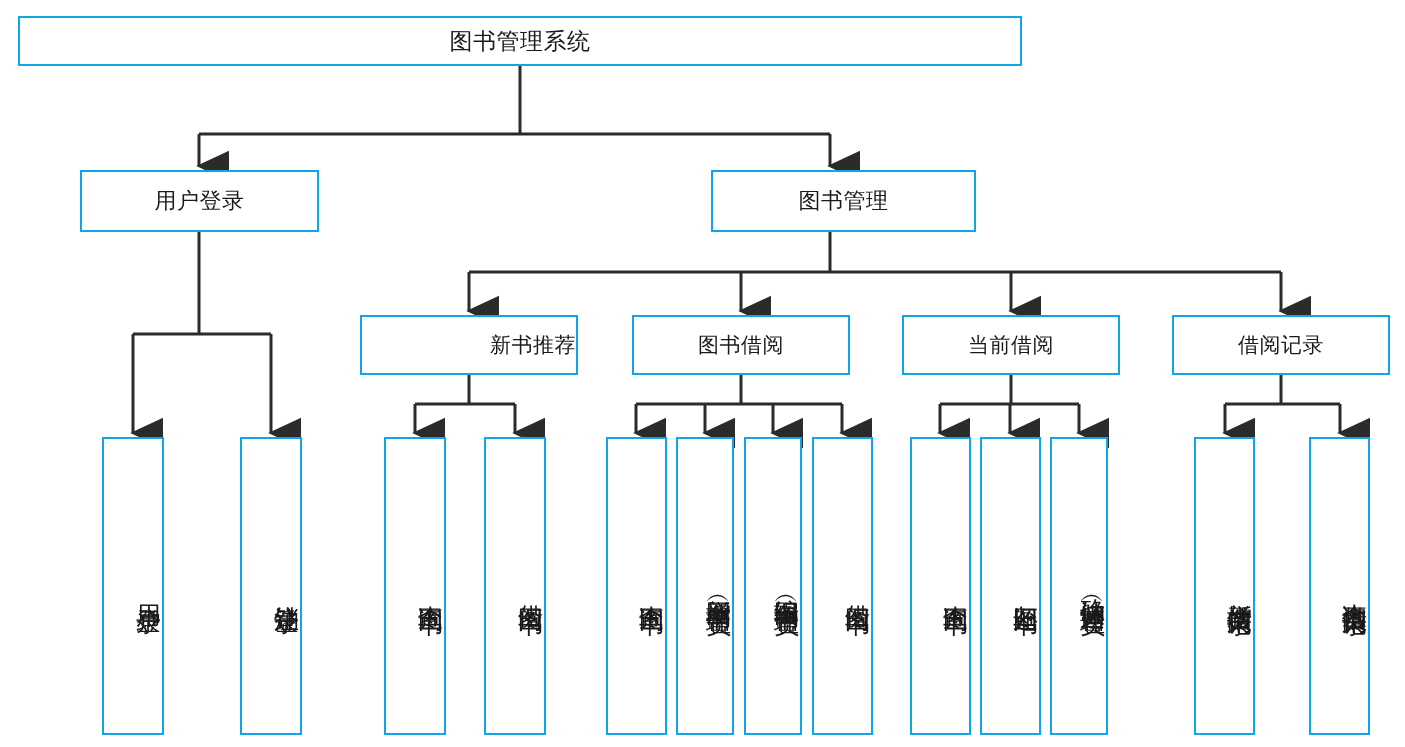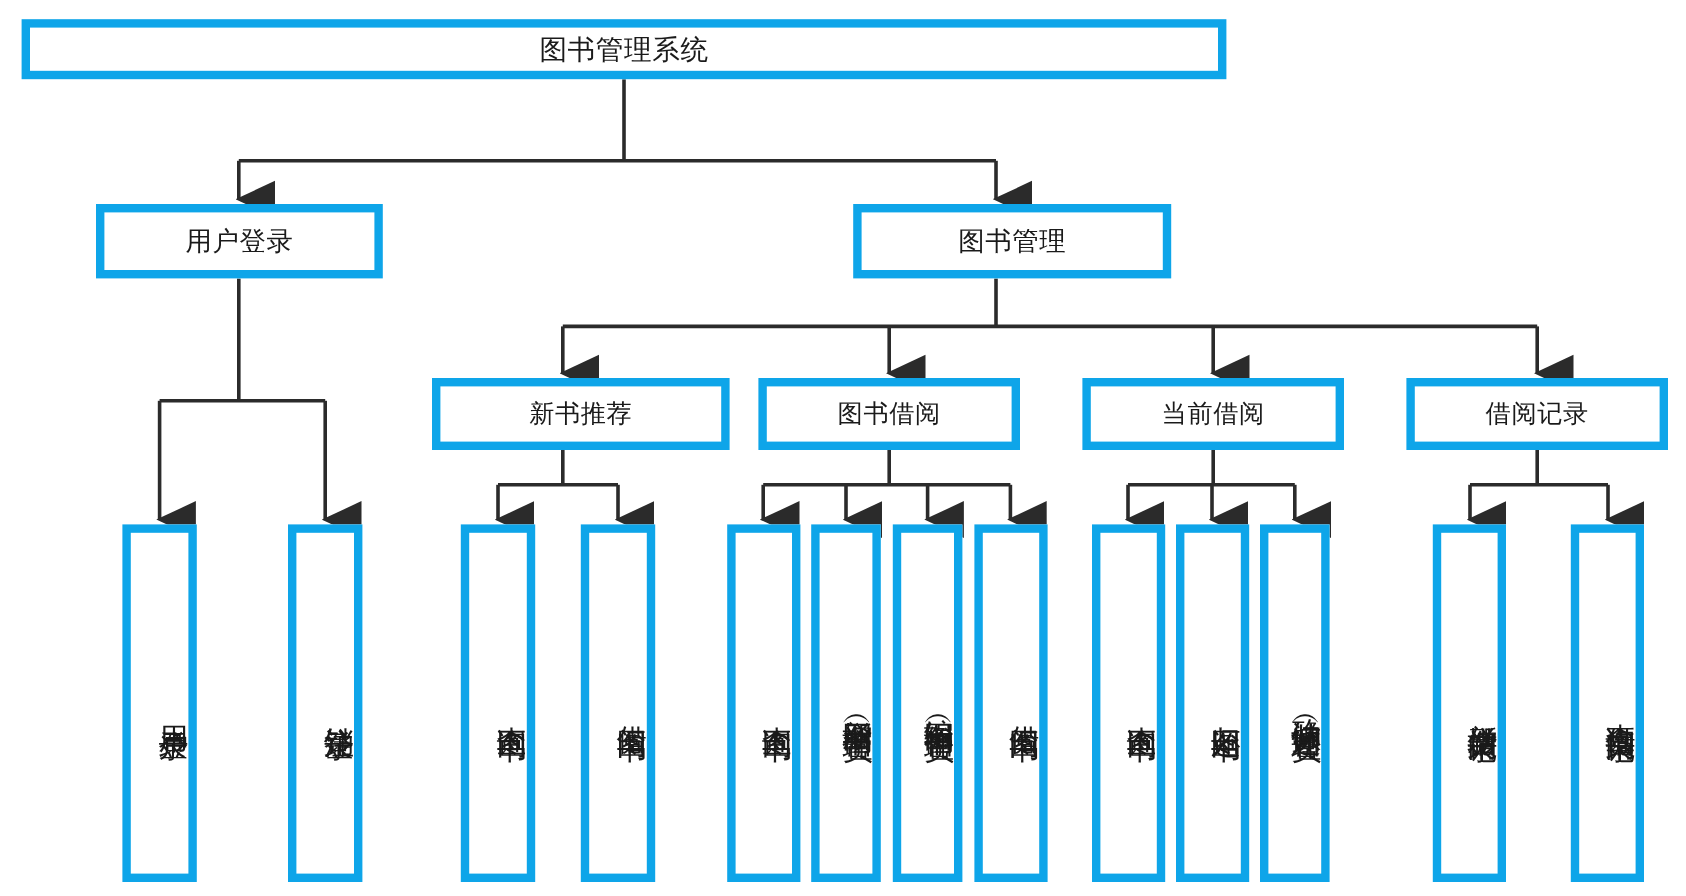--- a/index.html
+++ b/index.html
@@ -19,21 +19,21 @@
   #diagram-svg {
     position: absolute;
     left: 0;
     top: 0;
     width: 1405px;
     height: 747px;
   }
   .node {
     position: absolute;
     box-sizing: border-box;
-    border: 7px solid #0ea5e9;
+    border: 2px solid #0ea5e9;
     background: #ffffff;
     display: flex;
     align-items: center;
     justify-content: center;
     color: #1a1a1a;
     letter-spacing: 0.5px;
   }
   .node.level0 {
     font-size: 23px;
   }
@@ -124,21 +124,21 @@
     <span>图书管理系统</span>
   </div>
 
   <div class="node level1" style="left:80px; top:170px; width:239px; height:62px;">
     <span>用户登录</span>
   </div>
   <div class="node level1" style="left:711px; top:170px; width:265px; height:62px;">
     <span>图书管理</span>
   </div>
 
-  <div class="node level2" style="left:360px; top:315px; width:248px; height:60px;">
+  <div class="node level2" style="left:360px; top:315px; width:218px; height:60px;justify-content:flex-end;">
     <span>新书推荐</span>
   </div>
   <div class="node level2" style="left:632px; top:315px; width:218px; height:60px;">
     <span>图书借阅</span>
   </div>
   <div class="node level2" style="left:902px; top:315px; width:218px; height:60px;">
     <span>当前借阅</span>
   </div>
   <div class="node level2" style="left:1172px; top:315px; width:218px; height:60px;">
     <span>借阅记录</span>

